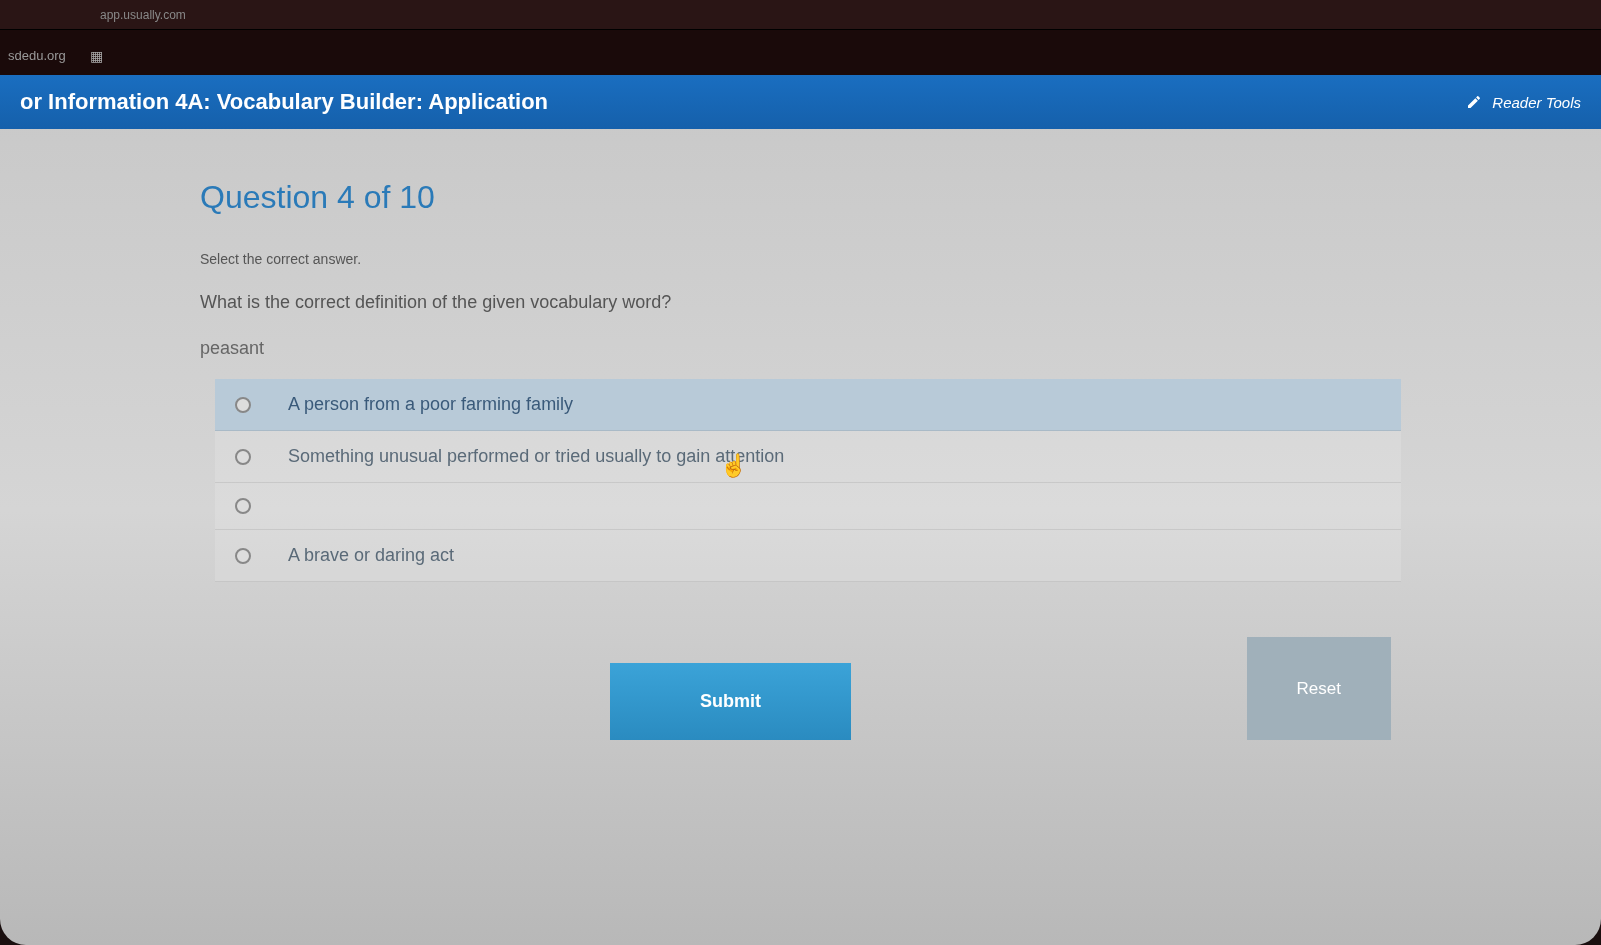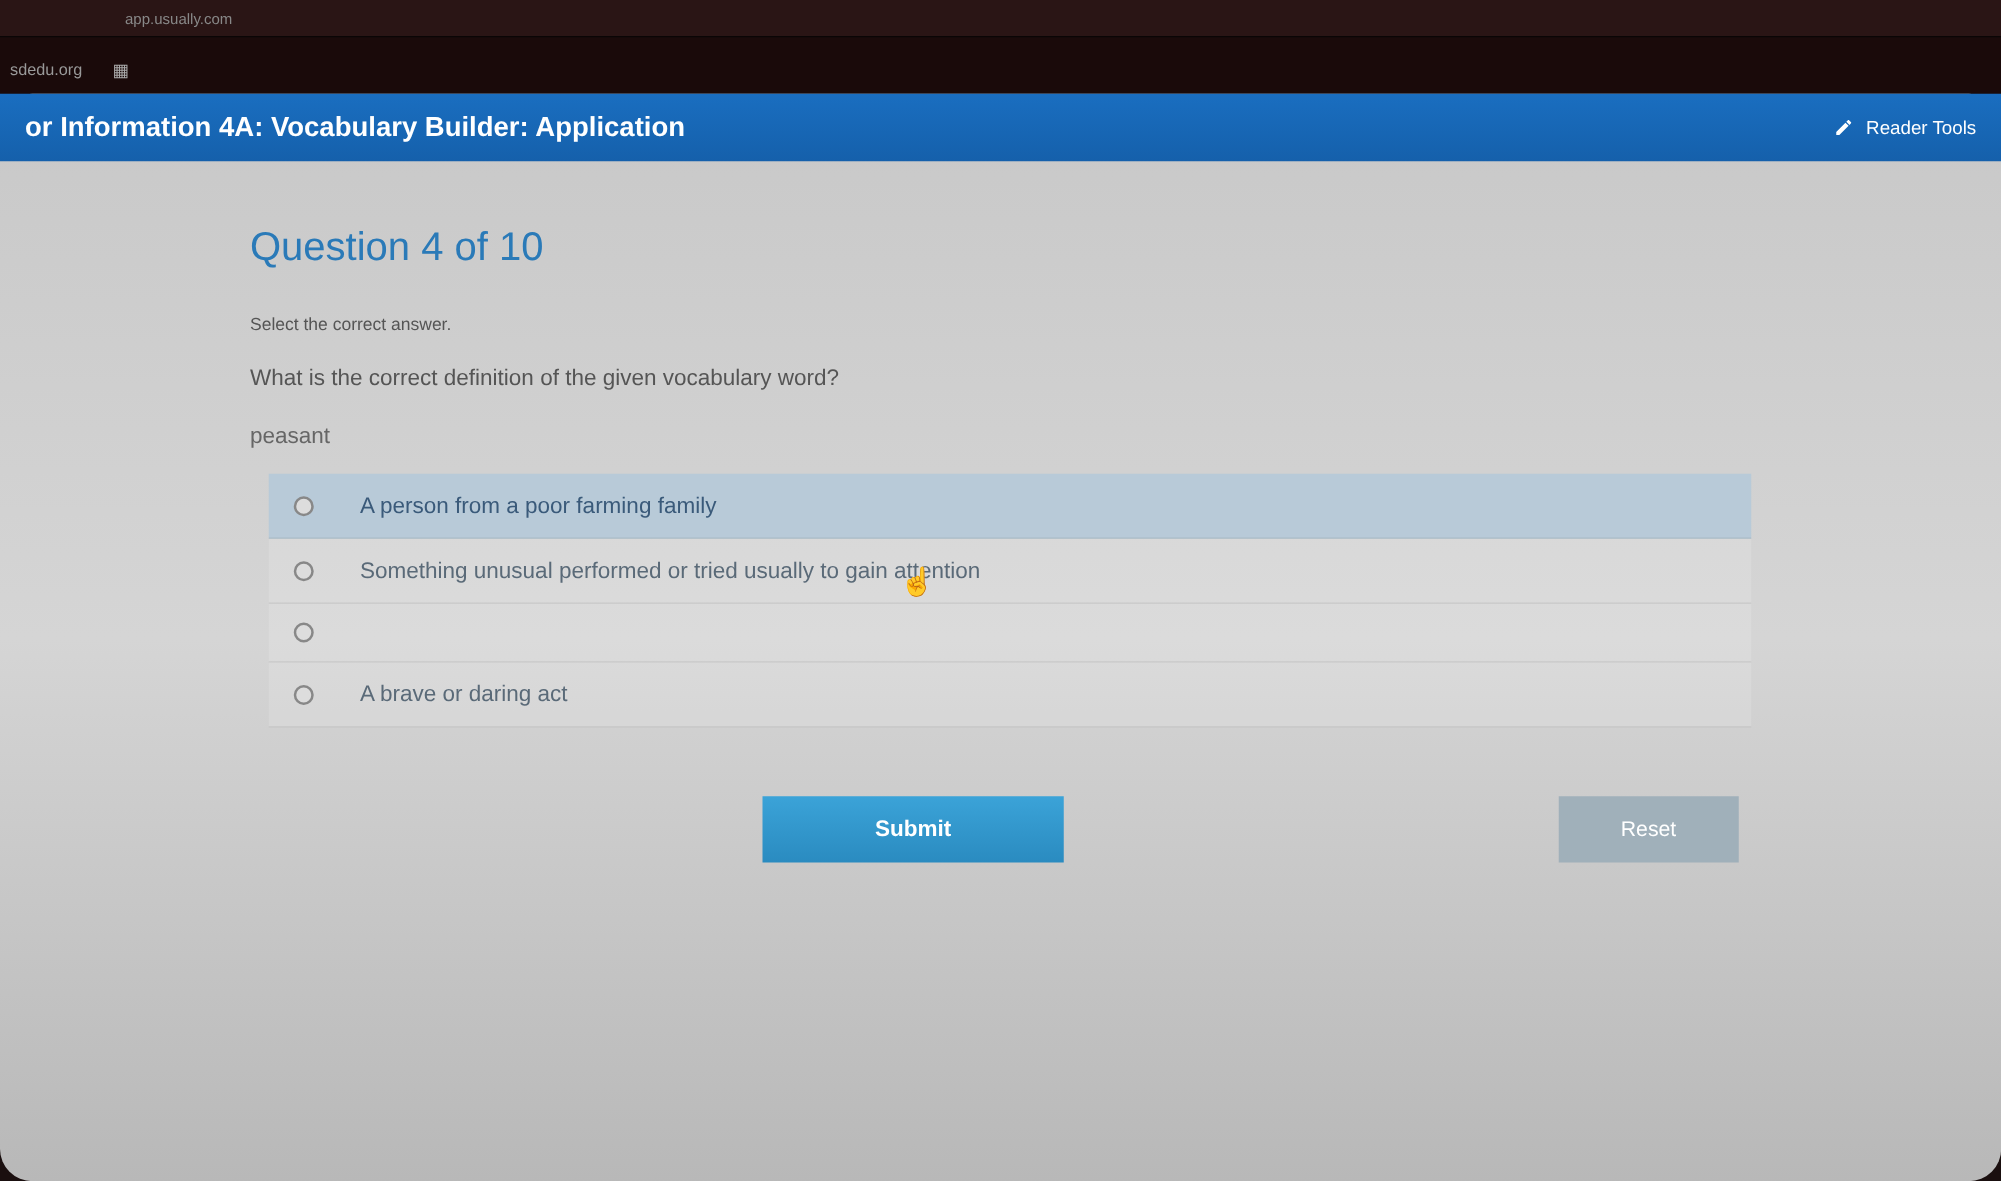--- a/index.html
+++ b/index.html
@@ -38,20 +38,21 @@
       color: #fff;
     }
     
     .header-title {
       font-size: 22px;
       font-weight: bold;
     }
     
     .reader-tools {
       font-size: 15px;
+      font-style: italic;
       display: flex;
       align-items: center;
       gap: 10px;
     }
     
     .content-area {
       padding: 50px 200px 40px 200px;
     }
     
     .question-heading {
@@ -122,25 +123,26 @@
       display: flex;
       justify-content: space-between;
       margin-top: 55px;
       padding: 0 10px;
     }
     
     .submit-btn {
       background: linear-gradient(180deg, #3ba3d8 0%, #2a8bc0 100%);
       color: #fff;
       border: none;
-      padding: 16px 90px;
+      padding: 28px 90px;
       font-size: 18px;
       font-weight: 600;
       cursor: pointer;
       margin-left: 400px;
+      margin-top: 26px;
     }
     
     .reset-btn {
       background: #a0b0ba;
       color: #fff;
       border: none;
       padding: 14px 50px;
       font-size: 17px;
       cursor: pointer;
     }

